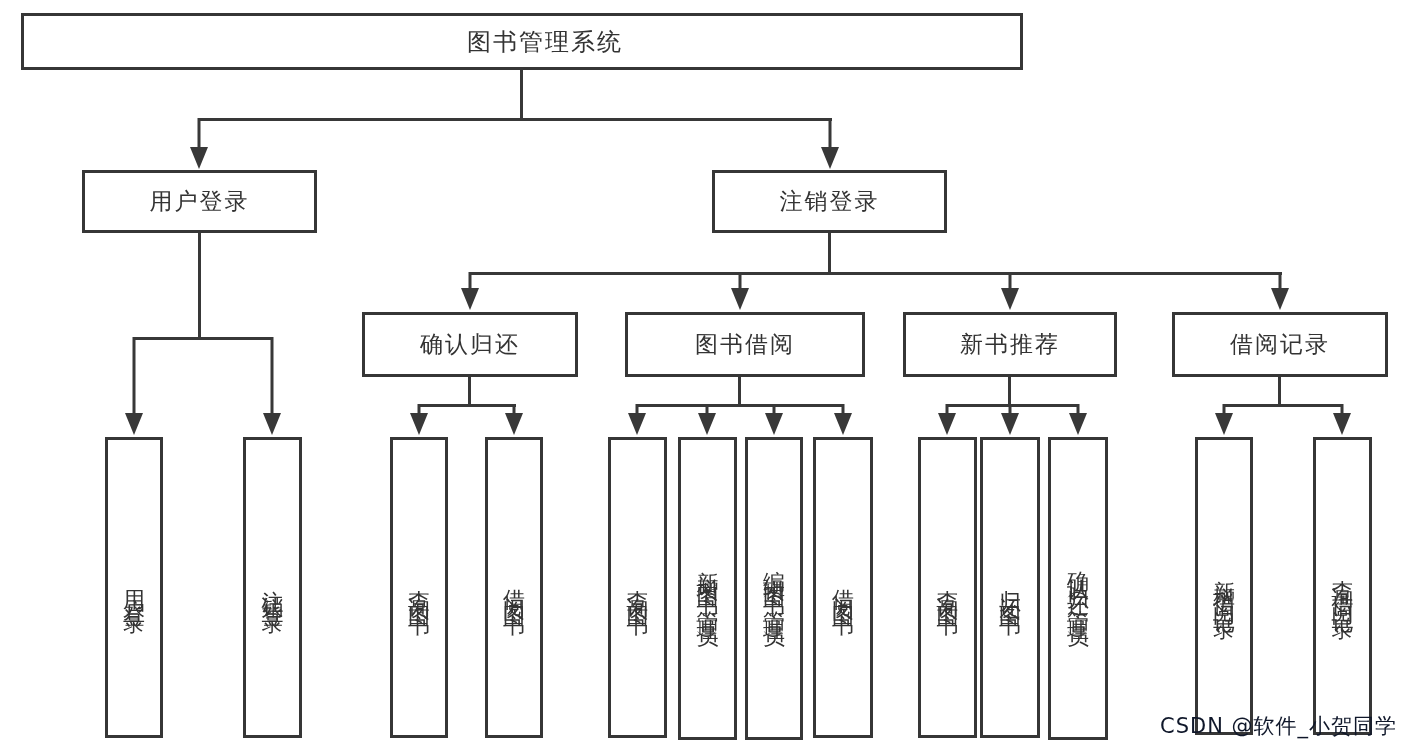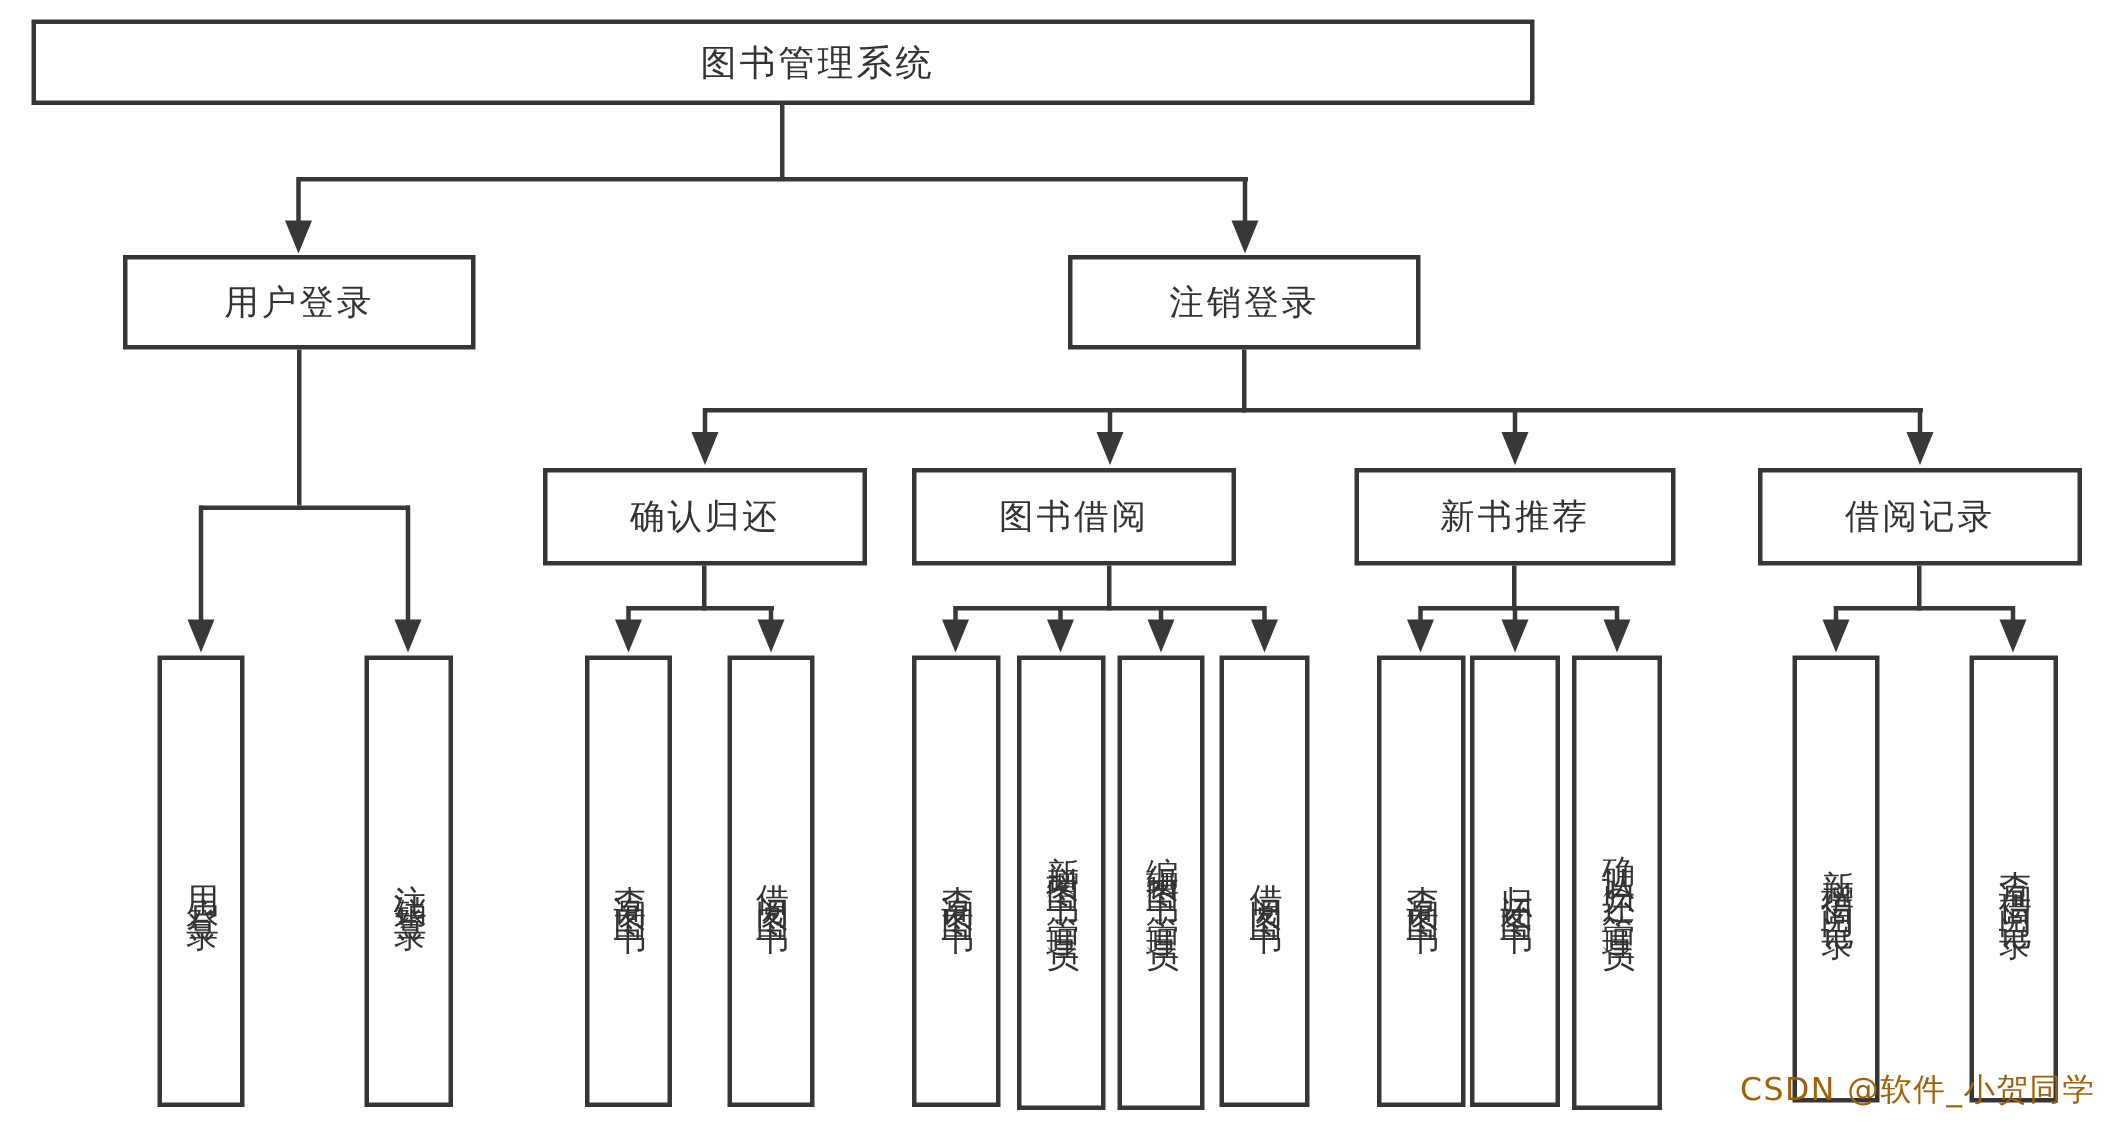--- a/index.html
+++ b/index.html
@@ -43,21 +43,21 @@
     position:absolute;left:50%;transform:translateX(-50%);
     bottom:0;width:0;height:0;
     border-left:9px solid transparent;
     border-right:9px solid transparent;
     border-top:22px solid #383838;
   }
   .watermark{
     position:absolute;
     left:1160px;top:712px;
     font-size:21px;
-    color:#a16207;
+    color:#0f172a;
     letter-spacing:1px;
     z-index:5;
     white-space:nowrap;
   }
 </style>
 </head>
 <body>
 
 <div id="canvas">
 
@@ -101,21 +101,21 @@
   <div class="arrow" style="left:1001px;top:272px;height:38px;">
       <div class="stem"></div>
       <div class="head"></div>
     </div>
   <div class="arrow" style="left:1271px;top:272px;height:38px;">
       <div class="stem"></div>
       <div class="head"></div>
     </div>
 
   <div class="box hbox" style="left:362px;top:312px;width:216px;height:65px;">确认归还</div>
-  <div class="box hbox" style="left:608px;top:312px;width:216px;height:65px;">图书借阅</div>
+  <div class="box hbox" style="left:625px;top:312px;width:240px;height:65px;">图书借阅</div>
   <div class="box hbox" style="left:903px;top:312px;width:214px;height:65px;">新书推荐</div>
   <div class="box hbox" style="left:1172px;top:312px;width:216px;height:65px;">借阅记录</div>
 
   <div class="vline" style="left:468px;top:377px;height:30px;"></div>
   <div class="hline" style="left:418px;top:404px;width:98px;"></div>
   <div class="arrow" style="left:410px;top:404px;height:31px;">
       <div class="stem"></div>
       <div class="head"></div>
     </div>
   <div class="arrow" style="left:505px;top:404px;height:31px;">

